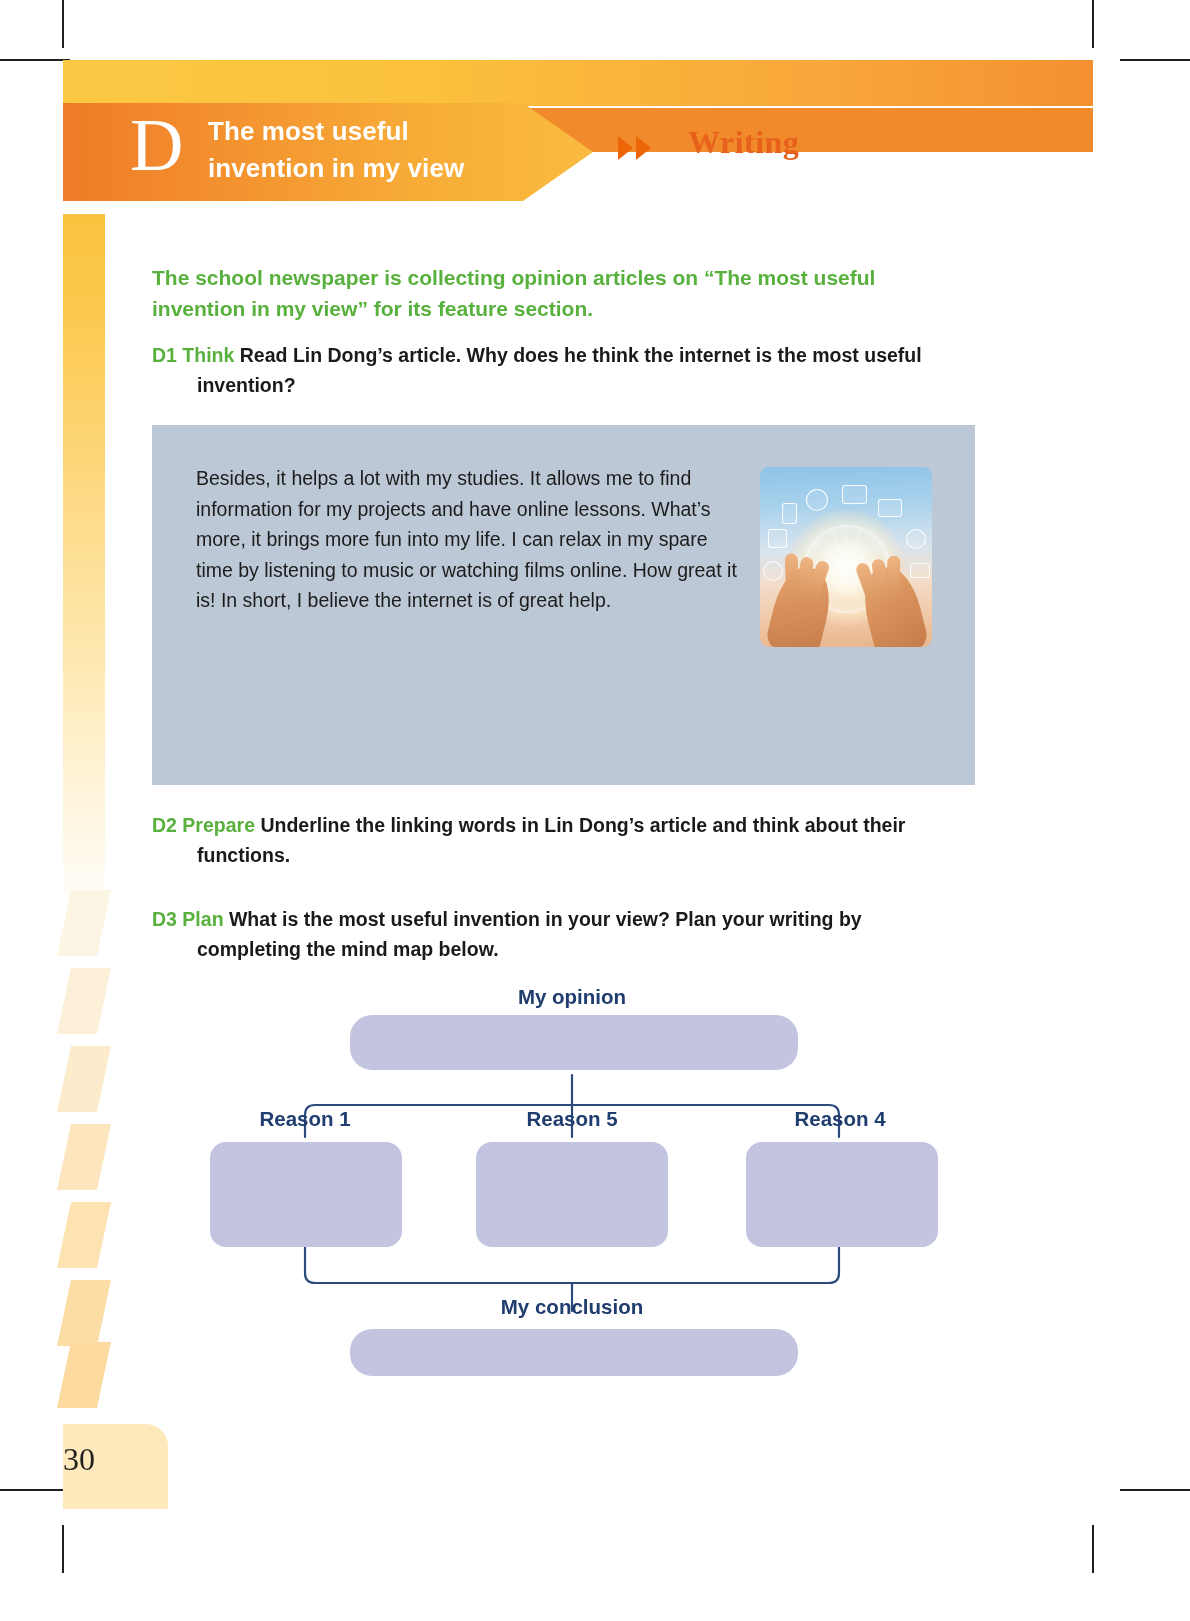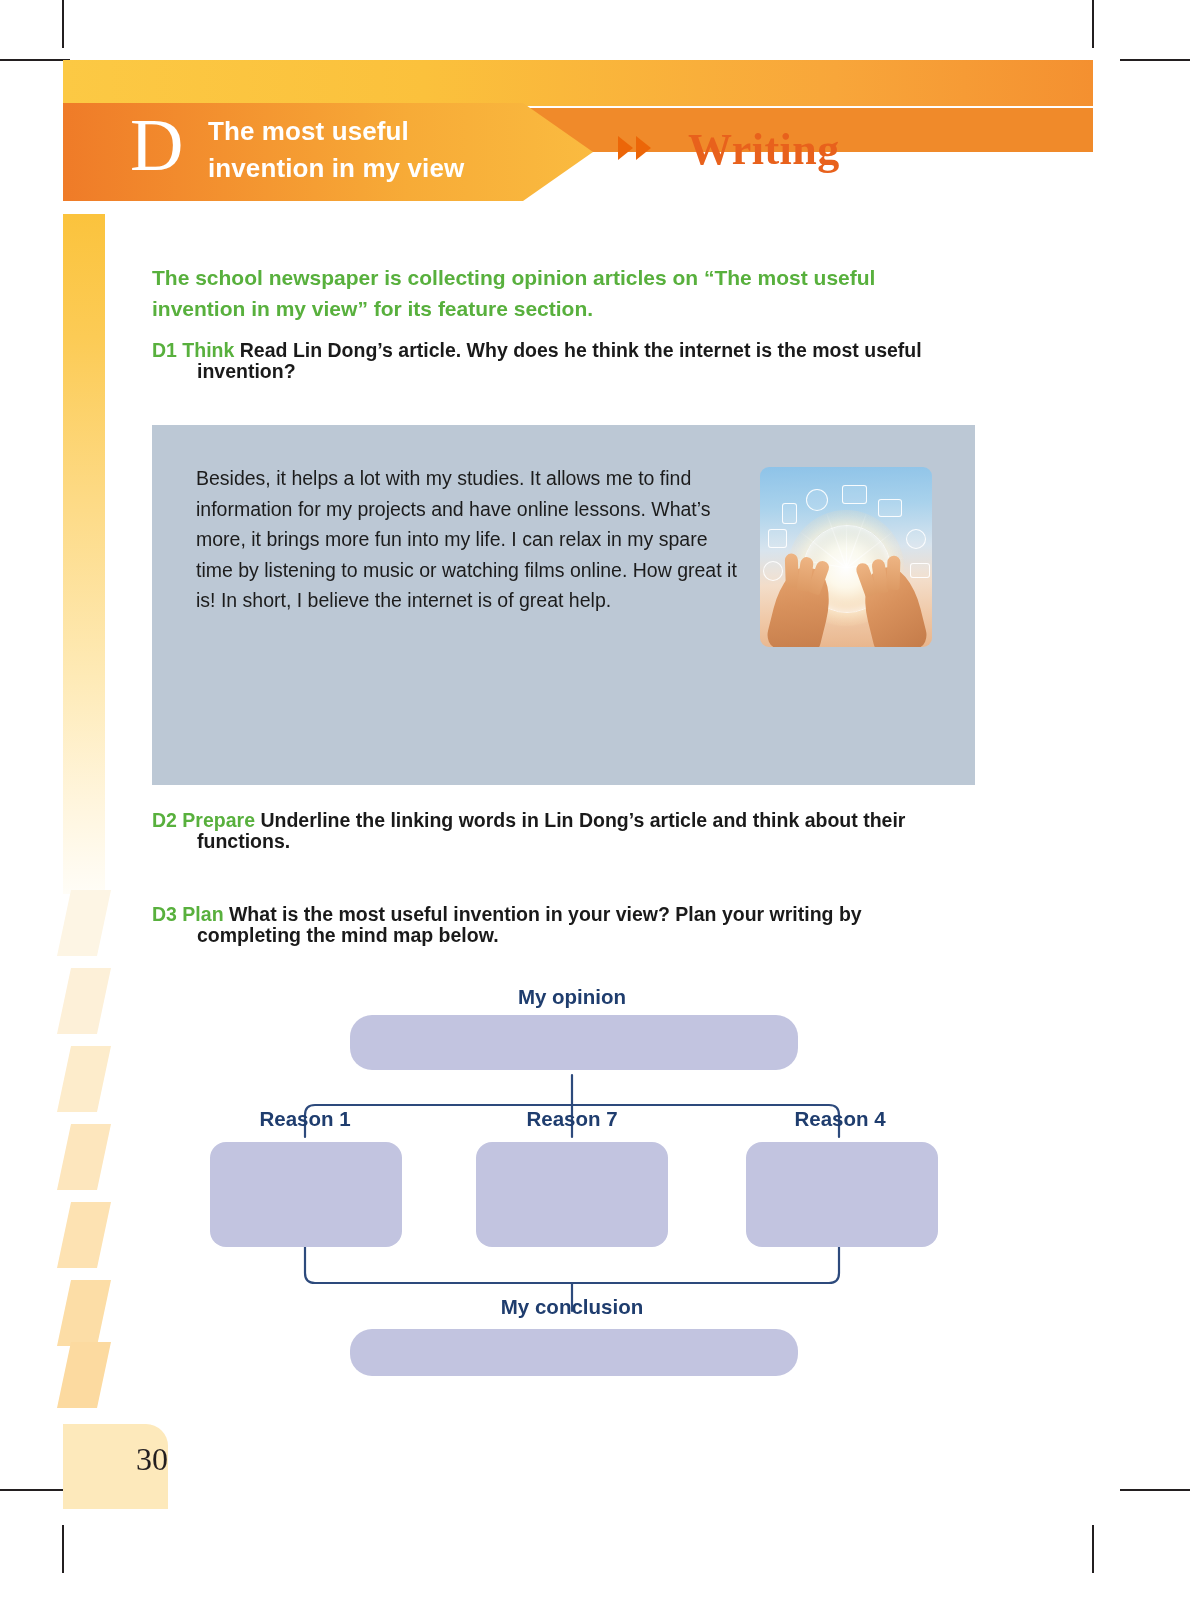--- a/index.html
+++ b/index.html
@@ -91,21 +91,21 @@
     height: 0;
     border-top: 12px solid transparent;
     border-bottom: 12px solid transparent;
     border-left: 15px solid #ec6608;
   }
   .writing-label {
     position: absolute;
     left: 688px;
     top: 124px;
     font-family: "Liberation Serif", serif;
-    font-size: 44px;
+    font-size: 32px;
     font-weight: bold;
     color: #e8611c;
     letter-spacing: 0.5px;
   }
 
   
   .side-bar {
     position: absolute;
     left: 63px;
     top: 214px;
@@ -137,21 +137,21 @@
     width: 800px;
     color: #58b03d;
     font-size: 21px;
     font-weight: bold;
     line-height: 31px;
   }
 
   .task {
     position: absolute;
     font-size: 19.5px;
-    line-height: 21px;
+    line-height: 30px;
     color: #1a1a1a;
     font-weight: bold;
   }
   .task .code {
     color: #58b03d;
     font-weight: bold;
   }
   .task .verb {
     color: #58b03d;
     font-weight: bold;
@@ -292,21 +292,21 @@
     width: 105px;
     height: 85px;
     background: #fde9bb;
     border-top-right-radius: 22px;
   }
   .pagenum {
     position: absolute;
     left: 63px;
     top: 1441px;
     width: 105px;
-    text-align: right;
+    text-align: left;
     font-family: "Liberation Serif", serif;
     font-size: 32px;
     color: #231f20;
   }
 </style>
 </head>
 <body>
 
 <div id="page">
 
@@ -414,21 +414,21 @@
         <path d="M377 120 L377 152"></path>
         <path d="M110 262 L110 288 Q110 298 120 298 L634 298 Q644 298 644 288 L644 262"></path>
         <path d="M377 298 L377 326"></path>
       </g>
     </svg>
 
     <div class="mm-label" style="left:317px; top:0px;   width:120px;">My opinion</div>
     <div class="mm-box wide" style="left:155px; top:30px; width:448px; height:55px;"></div>
 
     <div class="mm-label" style="left:40px;  top:122px; width:140px;">Reason 1</div>
-    <div class="mm-label" style="left:307px; top:122px; width:140px;">Reason 7</div>
+    <div class="mm-label" style="left:307px; top:122px; width:140px;">Reason 5</div>
     <div class="mm-label" style="left:575px; top:122px; width:140px;">Reason 4</div>
 
     <div class="mm-box" style="left:15px;  top:157px; width:192px; height:105px;"></div>
     <div class="mm-box" style="left:281px; top:157px; width:192px; height:105px;"></div>
     <div class="mm-box" style="left:551px; top:157px; width:192px; height:105px;"></div>
 
     <div class="mm-label" style="left:297px; top:310px; width:160px;">My conclusion</div>
     <div class="mm-box wide" style="left:155px; top:344px; width:448px; height:47px;"></div>
   </div>
 

